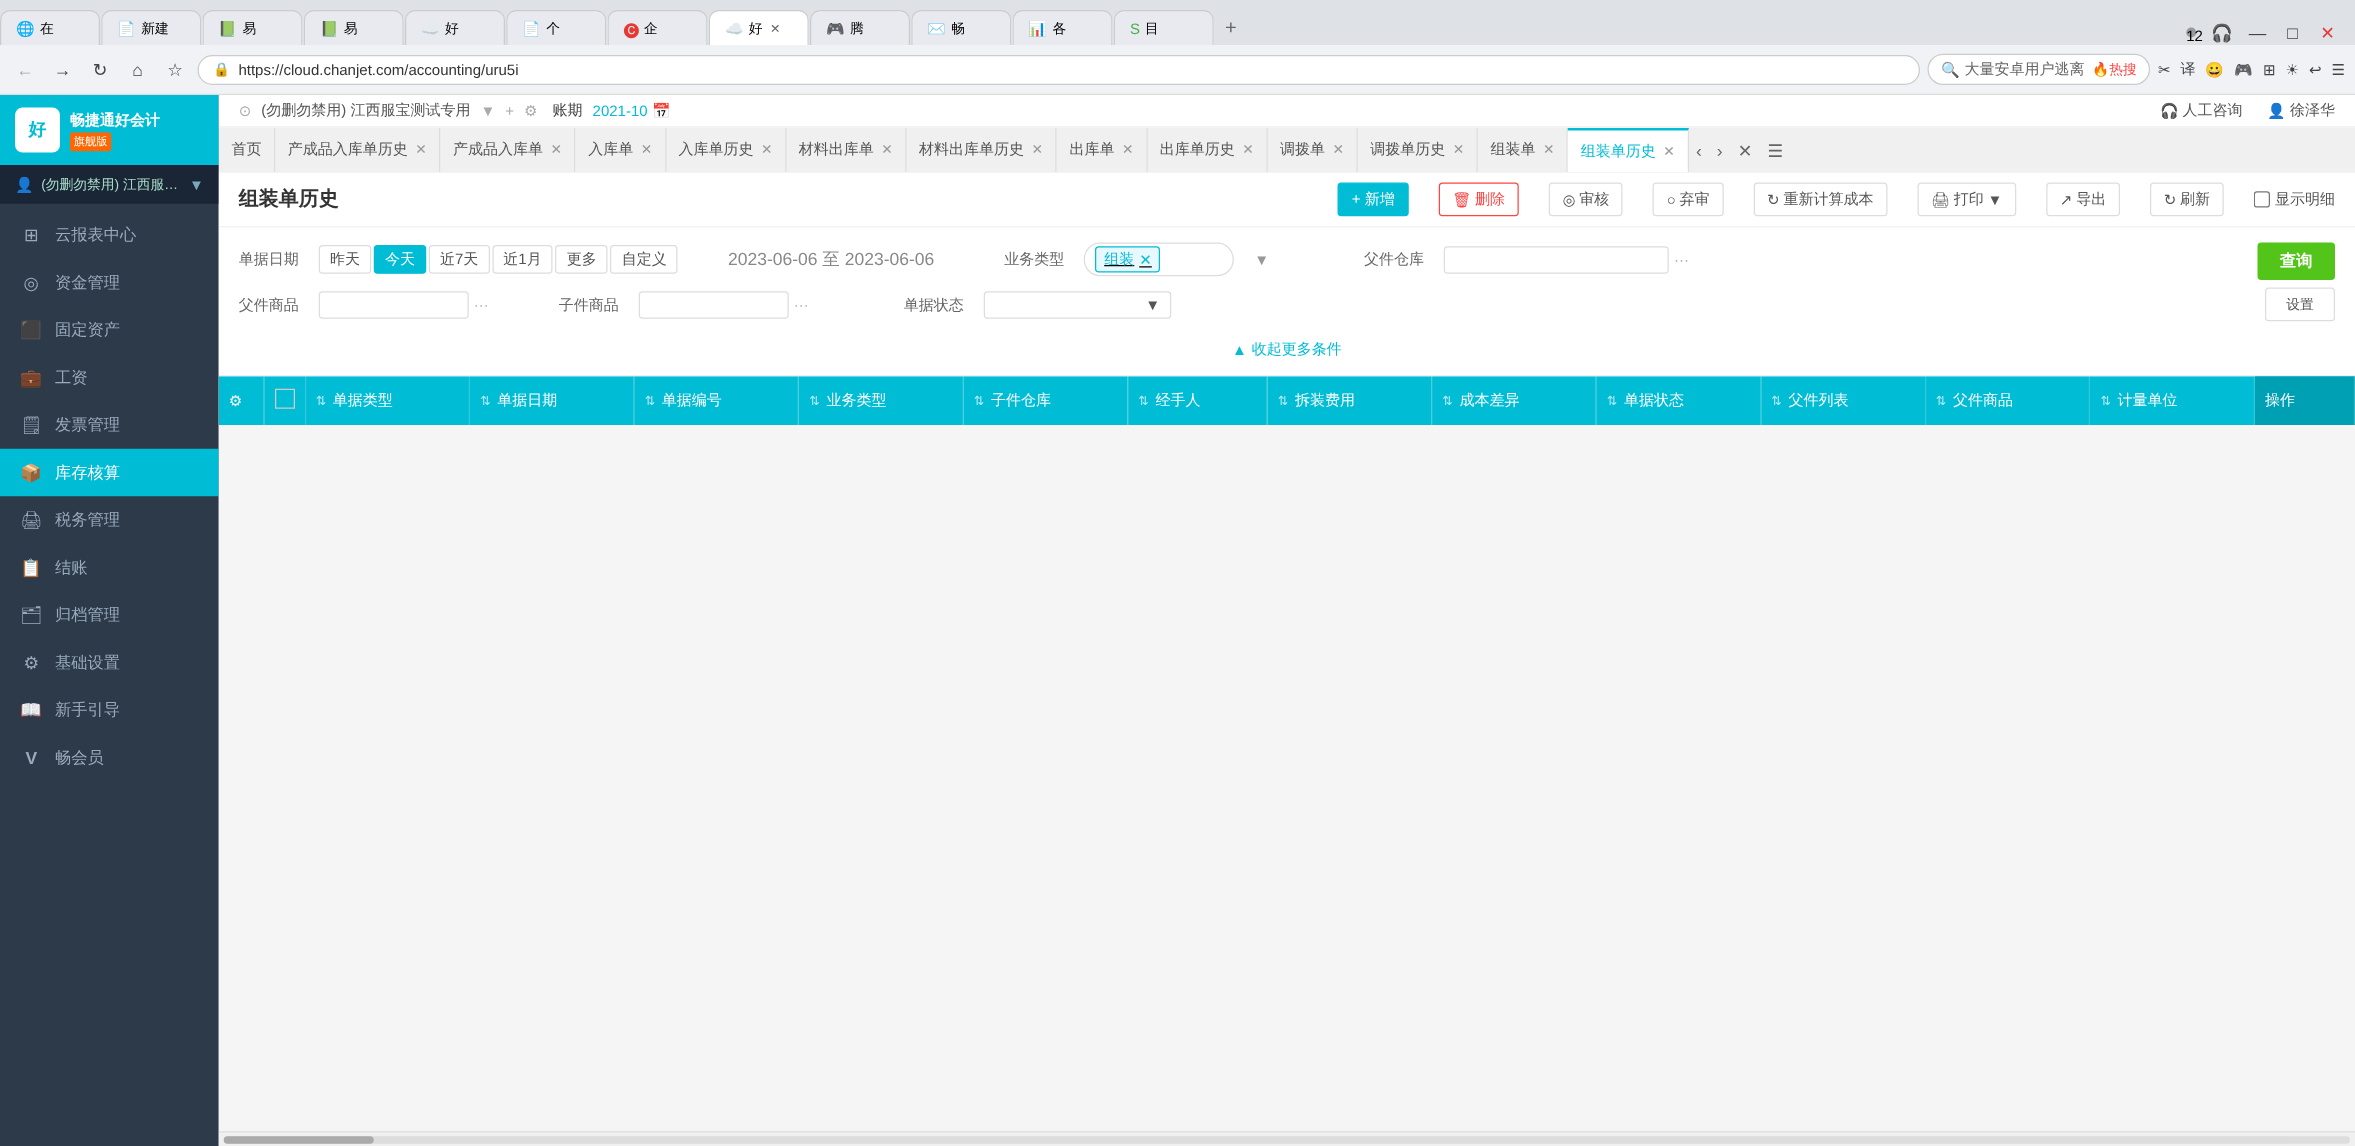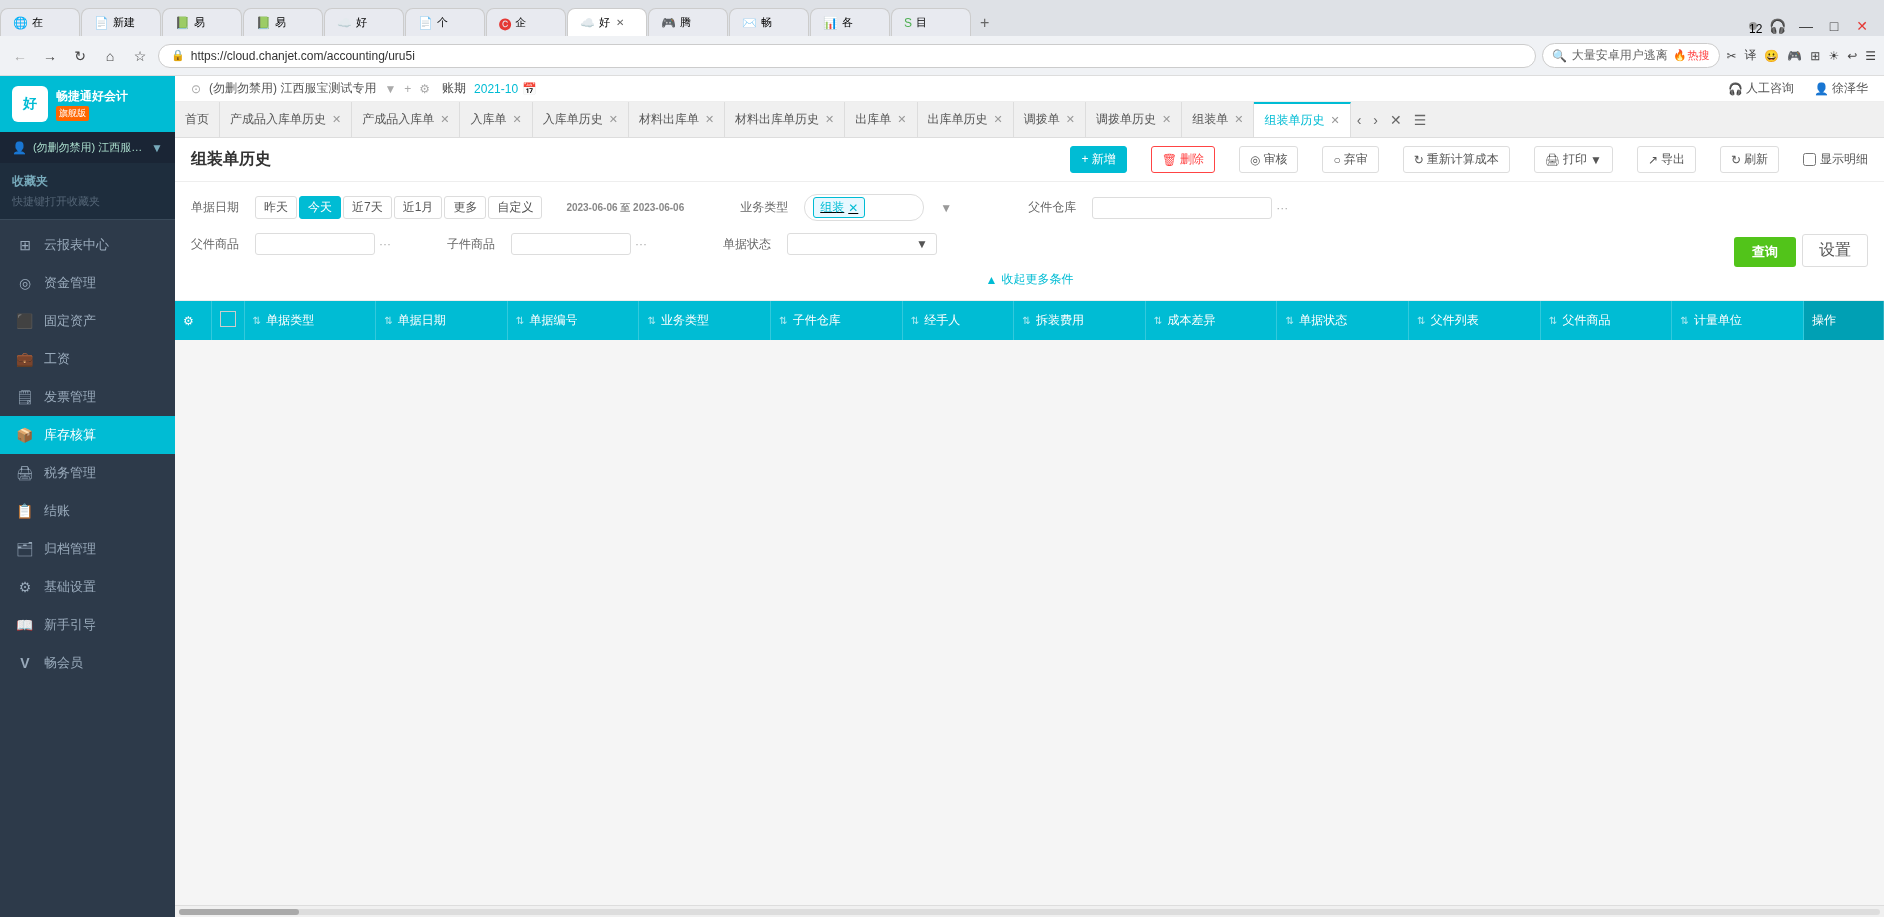--- a/index.html
+++ b/index.html
@@ -61,21 +61,21 @@
     .action-btn.primary { background: #00bcd4; color: #fff; border-color: #00bcd4; }
     .action-btn.danger { color: #f44; border-color: #f44; }
 
     
     .filter-area { background: #fff; padding: 12px 16px; border-bottom: 1px solid #eee; flex-shrink: 0; }
     .filter-row { display: flex; align-items: center; gap: 16px; margin-bottom: 12px; }
     .filter-label { color: #666; font-size: 12px; white-space: nowrap; }
     .filter-date-btns { display: flex; align-items: center; gap: 2px; }
     .date-btn { padding: 2px 8px; border: 1px solid #ddd; border-radius: 3px; cursor: pointer; font-size: 12px; color: #555; background: #fff; }
     .date-btn.active { background: #00bcd4; color: #fff; border-color: #00bcd4; }
-    .date-range { font-size: 10px; color: #888; margin-left: 8px; font-weight: bold; }
+    .date-range { font-size: 14px; color: #888; margin-left: 24px; }
     .filter-tag { display: inline-flex; align-items: center; background: #e8f8ff; border: 1px solid #00bcd4; border-radius: 3px; padding: 1px 6px; font-size: 12px; color: #00bcd4; gap: 4px; }
     .filter-tag-close { cursor: pointer; color: #00bcd4; }
     .filter-select { border: 1px solid #ddd; border-radius: 3px; padding: 3px 8px; font-size: 12px; color: #555; cursor: pointer; background: #fff; min-width: 80px; display: flex; align-items: center; justify-content: space-between; }
     .filter-input { border: 1px solid #ddd; border-radius: 3px; padding: 3px 8px; font-size: 12px; color: #555; width: 120px; }
     .filter-collapse-btn { display: flex; align-items: center; justify-content: center; gap: 4px; color: #00bcd4; font-size: 12px; cursor: pointer; margin-top: 4px; }
 
     
     .table-container { flex: 1; overflow: auto; }
     .data-table { width: 100%; border-collapse: collapse; }
     .data-table thead tr { background: #00bcd4; }
@@ -86,25 +86,25 @@
     .scrollbar-area { height: 12px; background: #f0f0f0; border-top: 1px solid #ddd; display: flex; align-items: center; padding: 0 4px; }
     .scrollbar-track { flex: 1; height: 6px; background: #ddd; border-radius: 3px; }
     .scrollbar-thumb { width: 120px; height: 6px; background: #aaa; border-radius: 3px; }
 
     
     .account-toolbar { display: flex; align-items: center; background: #fff; padding: 4px 16px; border-bottom: 1px solid #eee; flex-shrink: 0; gap: 8px; font-size: 12px; color: #555; }
     .period-btn { display: flex; align-items: center; gap: 4px; cursor: pointer; color: #00bcd4; }
 
     
     .query-btn { background: #52c41a; color: #fff; border: none; padding: 6px 18px; border-radius: 3px; cursor: pointer; font-size: 13px; font-weight: bold; }
-    .setup-btn { background: #fff; color: #555; border: 1px solid #ddd; padding: 5px 16px; border-radius: 3px; cursor: pointer; font-size: 16px; }
+    .setup-btn { background: #fff; color: #555; border: 1px solid #ddd; padding: 5px 16px; border-radius: 3px; cursor: pointer; font-size: 11px; }
 
     .filter-section { display: flex; }
     .filter-left { flex: 1; }
-    .filter-right { display: flex; flex-direction: row; gap: 6px; align-items: flex-end; padding-left: 12px; }
+    .filter-right { display: flex; flex-direction: column; gap: 6px; align-items: flex-end; padding-left: 12px; }
 
     .display-detail-cb { display: flex; align-items: center; gap: 4px; font-size: 12px; color: #555; cursor: pointer; }
   </style>
 </head>
 <body>
 
 <div class="browser-tabs">
   <div style="display:flex;align-items:flex-end;flex:1;overflow:hidden;">
 
     <div class="browser-tab" style="background:#e8eaf0;">
@@ -204,24 +204,20 @@
       </div>
       <div>
         <div style="color:#fff;font-size:12px;font-weight:bold;">畅捷通好会计</div>
         <div style="background:#ff6600;color:#fff;font-size:9px;padding:1px 3px;border-radius:2px;display:inline-block;">旗舰版</div>
       </div>
     </div>
     <div class="sidebar-account">
       <span style="color:#7ab;">👤</span>
       <span class="sidebar-account-text">(勿删勿禁用) 江西服宝测试专用</span>
       <span style="color:#7ab;">▼</span>
-    </div>
-    <div class="sidebar-favorites">
-      <div class="sidebar-favorites-title">收藏夹</div>
-      <div class="sidebar-favorites-hint">快捷键打开收藏夹</div>
     </div>
     <div class="sidebar-nav">
       <div class="sidebar-nav-item">
         <span class="sidebar-nav-icon">⊞</span>
         <span>云报表中心</span>
       </div>
       <div class="sidebar-nav-item">
         <span class="sidebar-nav-icon">◎</span>
         <span>资金管理</span>
       </div>

